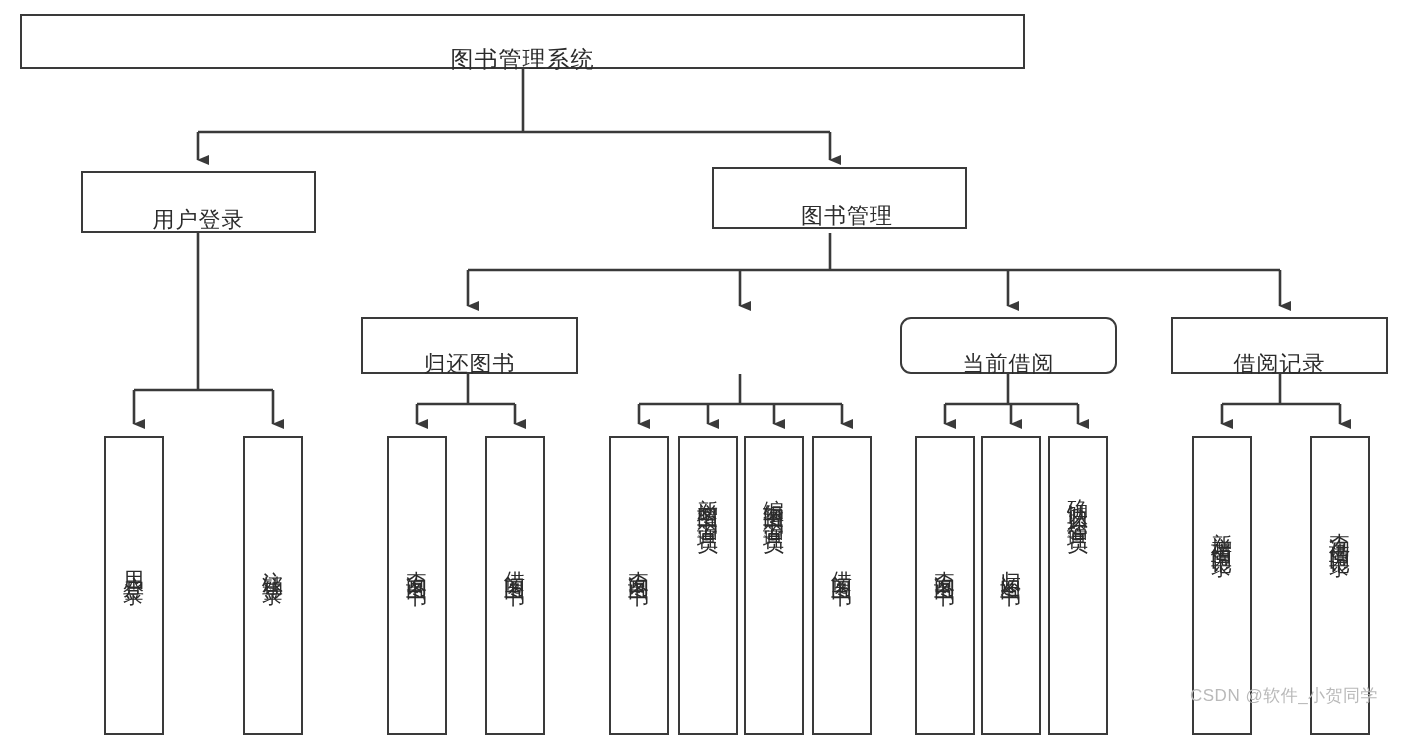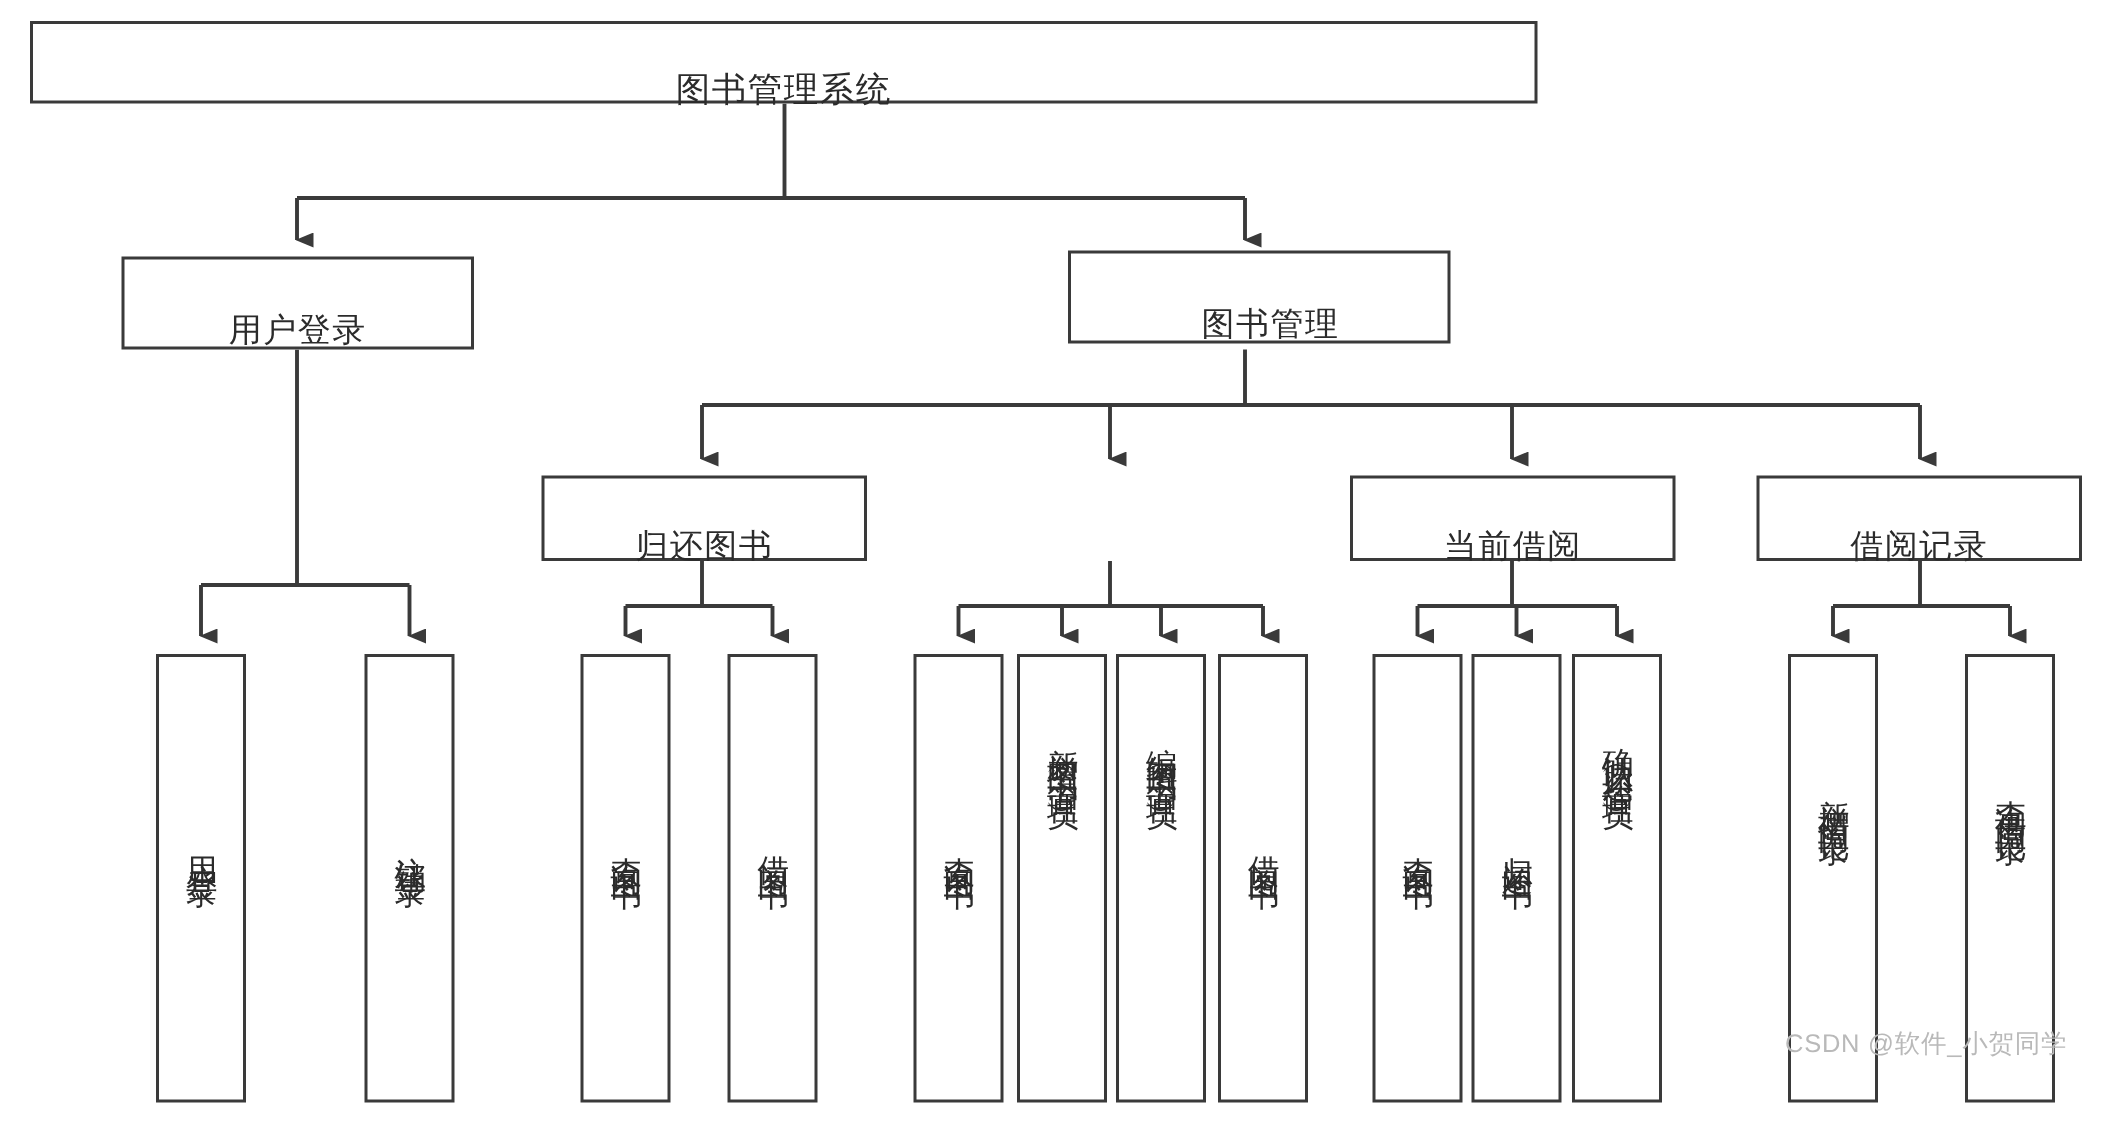--- a/index.html
+++ b/index.html
@@ -143,21 +143,21 @@
 
   <div class="node horiz" style="left:712px; top:167px; width:255px; height:62px;padding-left:15px;">
     <span class="label">图书管理</span>
   </div>
 
   <div class="node horiz" style="left:361px; top:317px; width:217px; height:57px;">
     <span class="label">归还图书</span>
   </div>
 
 
-  <div class="node horiz" style="left:900px; top:317px; width:217px; height:57px;">
+  <div class="node horiz" style="left:900px; top:317px; width:217px; height:57px;border-radius:11px;">
     <span class="label">当前借阅</span>
   </div>
 
   <div class="node horiz" style="left:1171px; top:317px; width:217px; height:57px;">
     <span class="label">借阅记录</span>
   </div>
 
   <div class="node vert" style="left:104px; top:436px; width:60px; height:299px; padding-top:80px;">
     <span class="label">用户登录</span>
   </div>

